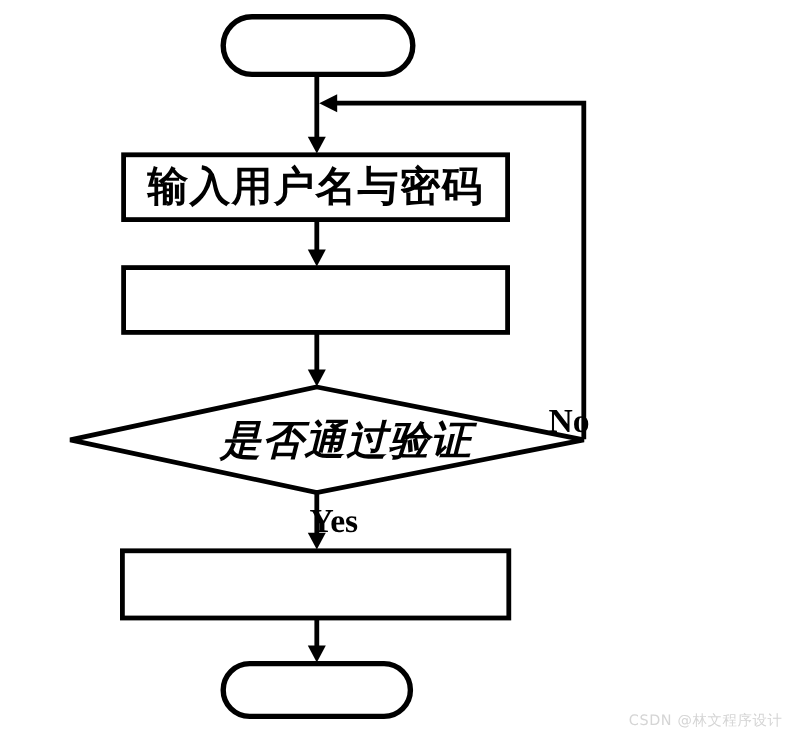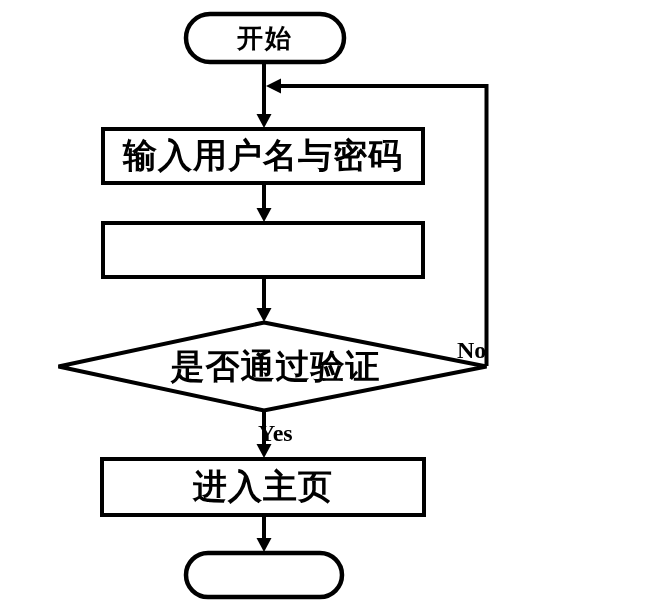--- a/index.html
+++ b/index.html
@@ -34,21 +34,21 @@
   }
   .terminator-label {
     font-size: 26px;
     letter-spacing: 2px;
   }
   .edge-label {
     position: absolute;
     color: #000000;
     font-family: "Liberation Serif", "DejaVu Serif", serif;
     font-weight: 700;
-    font-size: 24px;
+    font-size: 28px;
     line-height: 1;
     white-space: nowrap;
     pointer-events: none;
   }
   .watermark {
     position: absolute;
     right: 7px;
     top: 592px;
     color: #d5d5d5;
     font-size: 12px;
@@ -100,28 +100,27 @@
 
     <rect class="shape" x="103" y="223" width="320" height="54" stroke-width="4"></rect>
 
     <polygon class="shape" points="264,322.5 486.5,366.5 264,410.5 58.5,366.5" stroke-width="4"></polygon>
 
     <rect class="shape" x="102" y="459" width="322" height="56" stroke-width="4"></rect>
 
     <rect class="shape" x="186" y="553" width="156" height="44" rx="22" ry="22" stroke-width="4.5"></rect>
   </svg>
 
-  <div class="node-label terminator-label" style="left:186px; top:14px; width:158px; height:48px;">开始</div>
 
   <div class="node-label" style="left:103px; top:129px; width:320px; height:54px;">输入用户名与密码</div>
 
 
-  <div class="node-label" style="left:61px; top:322px; width:429px; height:89px;">是否通过验证</div>
+  <div class="node-label" style="left:74px; top:322px; width:429px; height:89px;font-style:italic;">是否通过验证</div>
 
-  <div class="node-label" style="left:102px; top:459px; width:322px; height:56px;">进入主页</div>
 
 
   <div class="edge-label" style="left:258px; top:421px;">Yes</div>
 
   <div class="edge-label" style="left:457px; top:338px;">No</div>
 
+  <div class="watermark">CSDN @林文程序设计</div>
 
 </div>
 
 </body></html>

